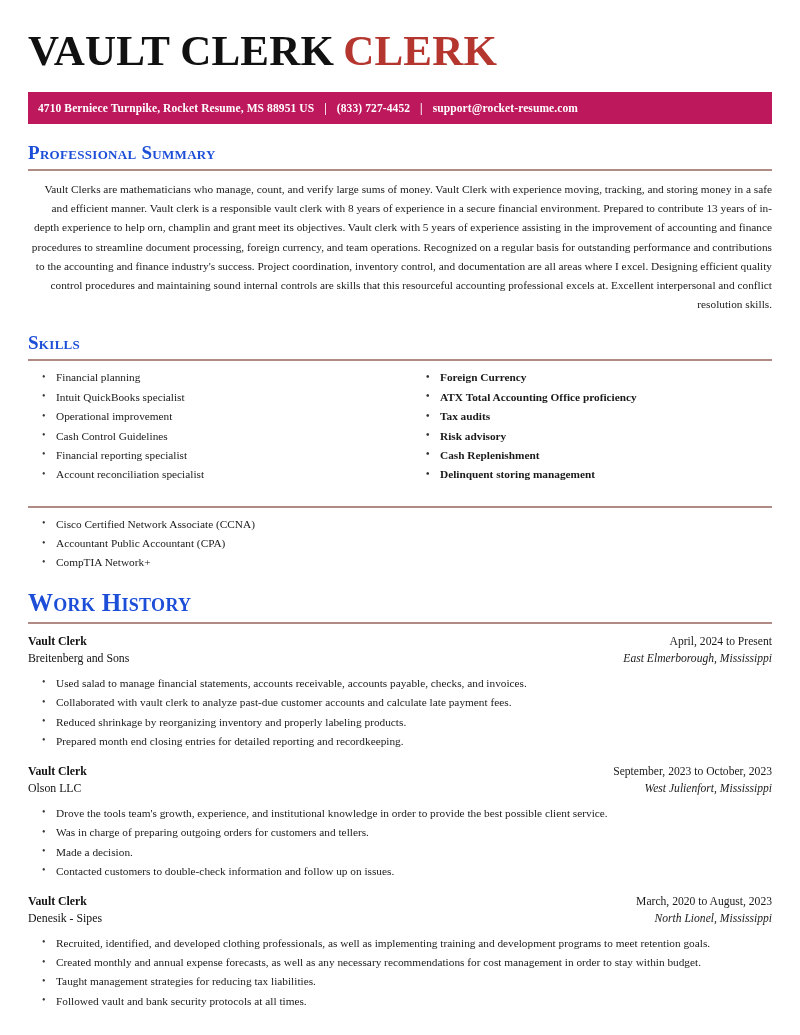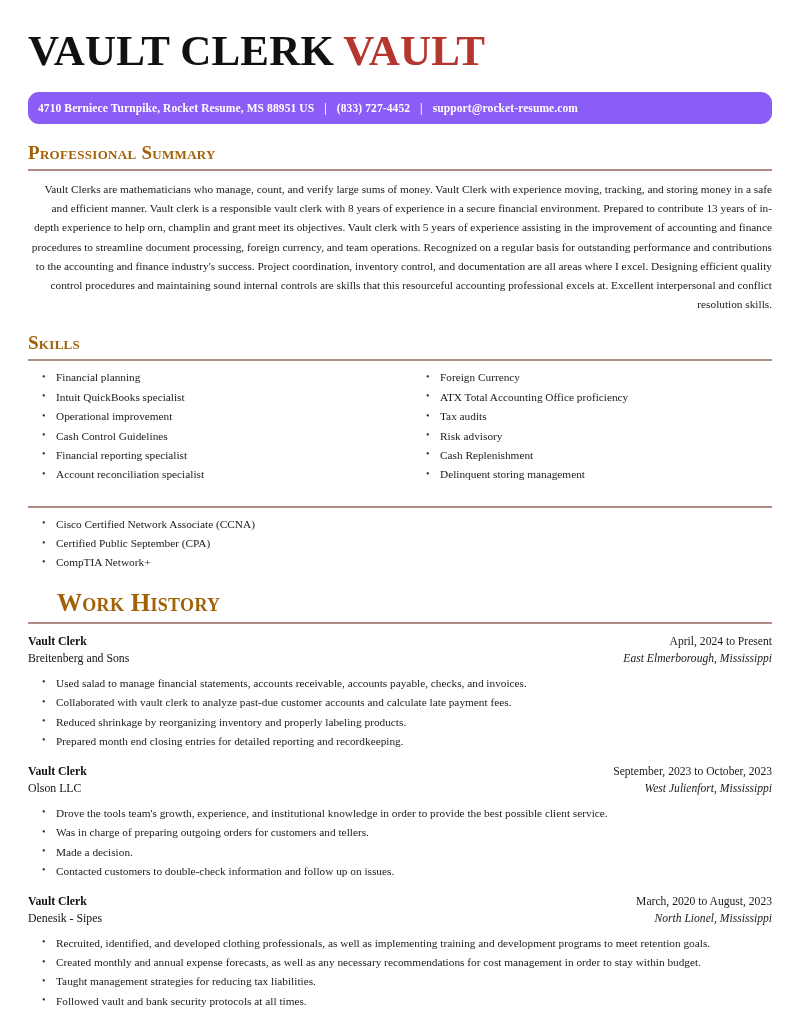--- a/index.html
+++ b/index.html
@@ -30,53 +30,52 @@
     font-weight: 700;
     letter-spacing: 0.2px;
     margin: 6px 0 0 0;
     white-space: nowrap;
   }
   .resume-title .name-part { color: #111111; }
   .resume-title .word-resume { color: #b4362e; margin-left: 9px; }
 
   .contact-bar {
     margin-top: 19px;
-    background: #8b5cf6;
+    background: #be185d;
     color: #ffffff;
     height: 32px;
     display: flex;
     align-items: center;
     padding: 0 10px;
     box-sizing: border-box;
-    border-radius: 11px;
   }
   .contact-bar .contact-inner {
     font-size: 11.5px;
     font-weight: 700;
     letter-spacing: 0.1px;
     white-space: nowrap;
   }
   .contact-bar .sep {
     display: inline-block;
     padding: 0 7px;
     color: #ffffff;
   }
 
   
   .section { margin-top: 19px; }
   .section-head {
     font-size: 19px;
     font-weight: 700;
     font-variant: small-caps;
     letter-spacing: 0.3px;
-    color: #a16207;
+    color: #1d4ed8;
     line-height: 1.1;
     margin: 0 0 5px 0;
   }
-  .section-head.big { font-size: 25px; margin-left: 29px; }
+  .section-head.big { font-size: 25px; }
   .rule {
     border: 0;
     border-top: 2px solid #b08b85;
     margin: 0 0 9px 0;
     height: 0;
   }
 
   
   .summary-text {
     font-size: 11.3px;
@@ -108,21 +107,21 @@
     font-size: 10px;
     color: #333;
   }
 
   
   .skills-cols {
     display: flex;
     width: 100%;
   }
   .skills-cols .col { width: 50%; box-sizing: border-box; }
-  .skills-cols .col.right { padding-left: 12px; }
+  .skills-cols .col.right { padding-left: 12px; font-weight: bold; }
 
   
   .job { margin-top: 14px; }
   .job:first-of-type { margin-top: 3px; }
   .job-line {
     display: flex;
     justify-content: space-between;
     align-items: baseline;
     line-height: 17.5px;
   }
@@ -150,21 +149,21 @@
     font-family: Liberation Serif, serif;
   }
   .job ul.bullets { margin-top: 8px; }
 </style>
 </head>
 <body>
 
 <div class="page">
 
   <h1 class="resume-title">
-    <span class="name-part">VAULT CLERK</span><span class="word-resume">VAULT</span>
+    <span class="name-part">VAULT CLERK</span><span class="word-resume">CLERK</span>
   </h1>
 
   <div class="contact-bar">
     <div class="contact-inner">
       <span>4710 Berniece Turnpike, Rocket Resume, MS 88951 US</span>
       <span class="sep">|</span>
       <span>(833) 727-4452</span>
       <span class="sep">|</span>
       <span>support@rocket-resume.com</span>
     </div>
@@ -200,21 +199,21 @@
           <li>Delinquent storing management</li>
         </ul>
       </div>
     </div>
   </div>
 
   <div class="section">
     <hr class="rule">
     <ul class="bullets">
       <li>Cisco Certified Network Associate (CCNA)</li>
-      <li>Certified Public September (CPA)</li>
+      <li>Accountant Public Accountant (CPA)</li>
       <li>CompTIA Network+</li>
     </ul>
   </div>
 
   <div class="section">
     <h2 class="section-head big">Work History</h2>
     <hr class="rule">
 
     <div class="job">
       <div class="job-line">

